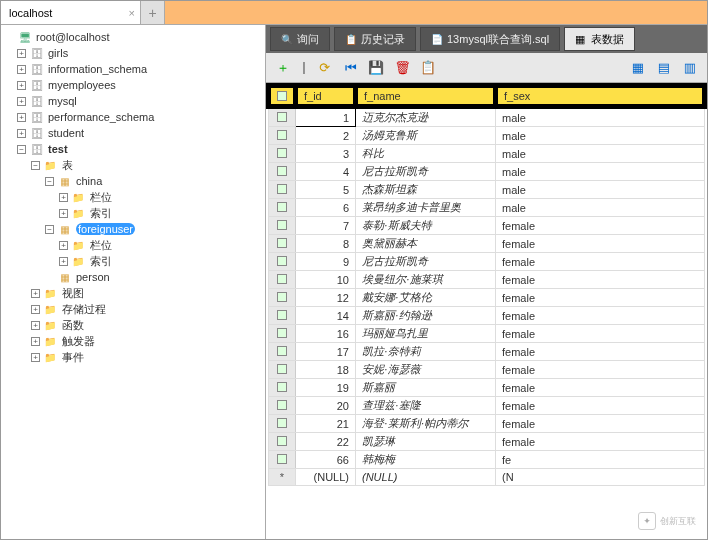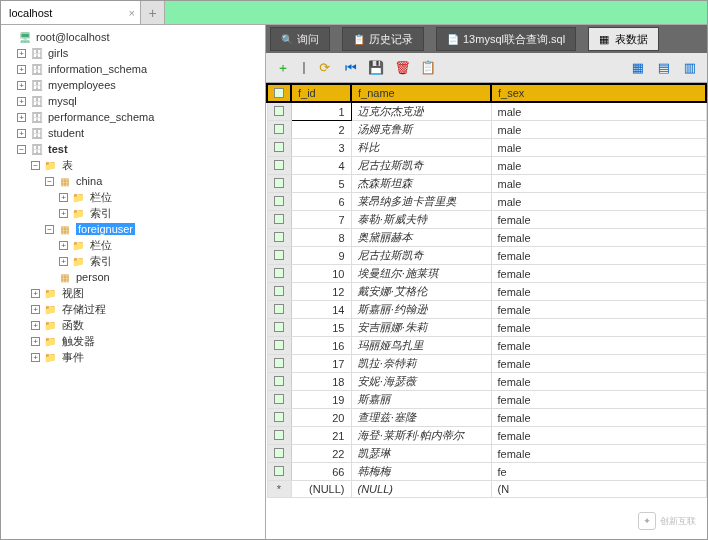--- a/index.html
+++ b/index.html
@@ -1,56 +1,56 @@
 <!DOCTYPE html>
 <html><head>
 <meta charset="utf-8">
 <style>
 * { box-sizing: border-box; margin: 0; padding: 0; }
 body { font-family: "Microsoft YaHei", Tahoma, sans-serif; font-size: 12px; background: #f0f0f0; overflow: hidden; }
 .app { display: flex; flex-direction: column; width: 708px; height: 540px; background: #fff; border: 1px solid #999; }
-.tabbar-top { display: flex; background: #86efac; border-bottom: 1px solid #aaa; height: 24px; }
+.tabbar-top { display: flex; background: #fdba74; border-bottom: 1px solid #aaa; height: 24px; }
 .tab { display: flex; align-items: center; padding: 0 20px 0 8px; border-right: 1px solid #aaa; background: #fff; font-size: 11px; position: relative; min-width: 140px; }
 .tab.new { min-width: 24px; padding: 0; justify-content: center; background: #e0e0e0; color: #888; font-size: 14px; }
 .tab .x { position: absolute; right: 5px; color: #999; font-size: 11px; }
 .main { display: flex; flex: 1; overflow: hidden; }
 .sidebar { width: 265px; border-right: 1px solid #aaa; background: #fff; overflow: auto; padding: 4px 2px; }
 .node { display: flex; align-items: center; height: 16px; font-size: 11px; color: #333; white-space: nowrap; padding: 1px 0; }
 .node .sq { width: 9px; height: 9px; border: 1px solid #888; display: inline-flex; align-items: center; justify-content: center; font-size: 8px; line-height: 7px; color: #555; margin-right: 4px; background: #fff; }
 .node .sq.blank { border: none; }
 .node .ic { width: 14px; height: 14px; margin-right: 4px; display: inline-flex; align-items: center; justify-content: center; font-size: 10px; }
 .ic.server { color: #4a7; }
 .ic.db { color: #888; }
 .ic.folder { color: #d9a441; }
 .ic.tableic { color: #d9a441; }
-.node.sel .lbl { background: #3399ff; color: #fff; padding: 0 2px; }
+.node.sel .lbl { background: #3399ff; color: #fff; padding: 0 2px; border-radius: 6px; }
 .l0 { padding-left: 2px; }
 .l1 { padding-left: 14px; }
 .l2 { padding-left: 28px; }
 .l3 { padding-left: 42px; }
 .l4 { padding-left: 56px; }
 .right { flex: 1; display: flex; flex-direction: column; background: #666; }
 .tools-row { display: flex; align-items: center; height: 28px; background: #6a6a6a; padding: 0 4px; gap: 2px; }
-.ttab { display: flex; align-items: center; padding: 0 10px; height: 24px; background: #555; color: #eee; font-size: 11px; border: 1px solid #444; margin-right: 10px; gap: 4px; }
+.ttab { display: flex; align-items: center; padding: 0 10px; height: 24px; background: #555; color: #eee; font-size: 11px; border: 1px solid #444; margin-right: 2px; gap: 4px; }
 .ttab.active { background: #e8e8e8; color: #000; }
 .ttab .ticon { width: 12px; height: 12px; display: inline-block; }
 .ticon.q::before { content: "🔍"; font-size: 10px; }
 .ticon.h::before { content: "📋"; font-size: 10px; }
 .ticon.s::before { content: "📄"; font-size: 10px; }
 .ticon.d::before { content: "▦"; font-size: 11px; }
 .toolbar2 { display: flex; align-items: center; height: 30px; background: #e8e8e8; border-bottom: 1px solid #aaa; padding: 0 6px; gap: 4px; }
 .tbtn { width: 22px; height: 22px; display: flex; align-items: center; justify-content: center; font-size: 13px; color: #444; border: 1px solid transparent; }
 .tbtn.green { color: #0a0; }
 .tbtn.blue { color: #06c; }
 .tbtn.red { color: #c00; }
 .tbtn.orange { color: #c90; }
 .spacer { flex: 1; }
 .grid { flex: 1; overflow: auto; background: #fff; }
 table { border-collapse: collapse; width: 100%; font-size: 11px; }
-th { background: #eab308; border: 2px solid #000000; padding: 2px 6px; text-align: left; font-weight: normal; color: #333; height: 18px; }
+th { background: #fde047; border: 5px solid #000000; padding: 2px 6px; text-align: left; font-weight: normal; color: #333; height: 18px; }
 td { border: 1px solid #ddd; padding: 1px 6px; height: 17px; color: #333; white-space: nowrap; }
 td.chk { width: 20px; text-align: center; background: #e8e8e8; border-right: 1px solid #ccc; padding: 0; }
 td.id { width: 60px; text-align: right; }
 td.name { width: 140px; font-style: italic; }
 .chkbox { width: 10px; height: 10px; border: 1px solid #888; display: inline-block; background: #dfd; }
 tr.current td.id { background: #fff; border: 1px solid #000; }
 .watermark { position: absolute; right: 12px; bottom: 10px; font-size: 9px; color: #bbb; z-index: 5; display: flex; align-items: center; gap: 4px; }
 .watermark .logo { width: 18px; height: 18px; border: 1px solid #ccc; border-radius: 3px; display: inline-flex; align-items: center; justify-content: center; font-size: 9px; color: #aaa; }
 th .chkbox { position: relative; top: 1px; }
 td.star { width: 20px; text-align: center; background: #e8e8e8; color: #555; }
@@ -286,26 +286,20 @@
                 <td>female</td>
               </tr>
               <tr>
                 <td class="chk"><span class="chkbox"></span></td>
                 <td class="id">14</td>
                 <td class="name">斯嘉丽·约翰逊</td>
                 <td>female</td>
               </tr>
               <tr>
                 <td class="chk"><span class="chkbox"></span></td>
-                <td class="id">15</td>
-                <td class="name">安吉丽娜·朱莉</td>
-                <td>female</td>
-              </tr>
-              <tr>
-                <td class="chk"><span class="chkbox"></span></td>
                 <td class="id">16</td>
                 <td class="name">玛丽娅鸟扎里</td>
                 <td>female</td>
               </tr>
               <tr>
                 <td class="chk"><span class="chkbox"></span></td>
                 <td class="id">17</td>
                 <td class="name">凯拉·奈特莉</td>
                 <td>female</td>
               </tr>

